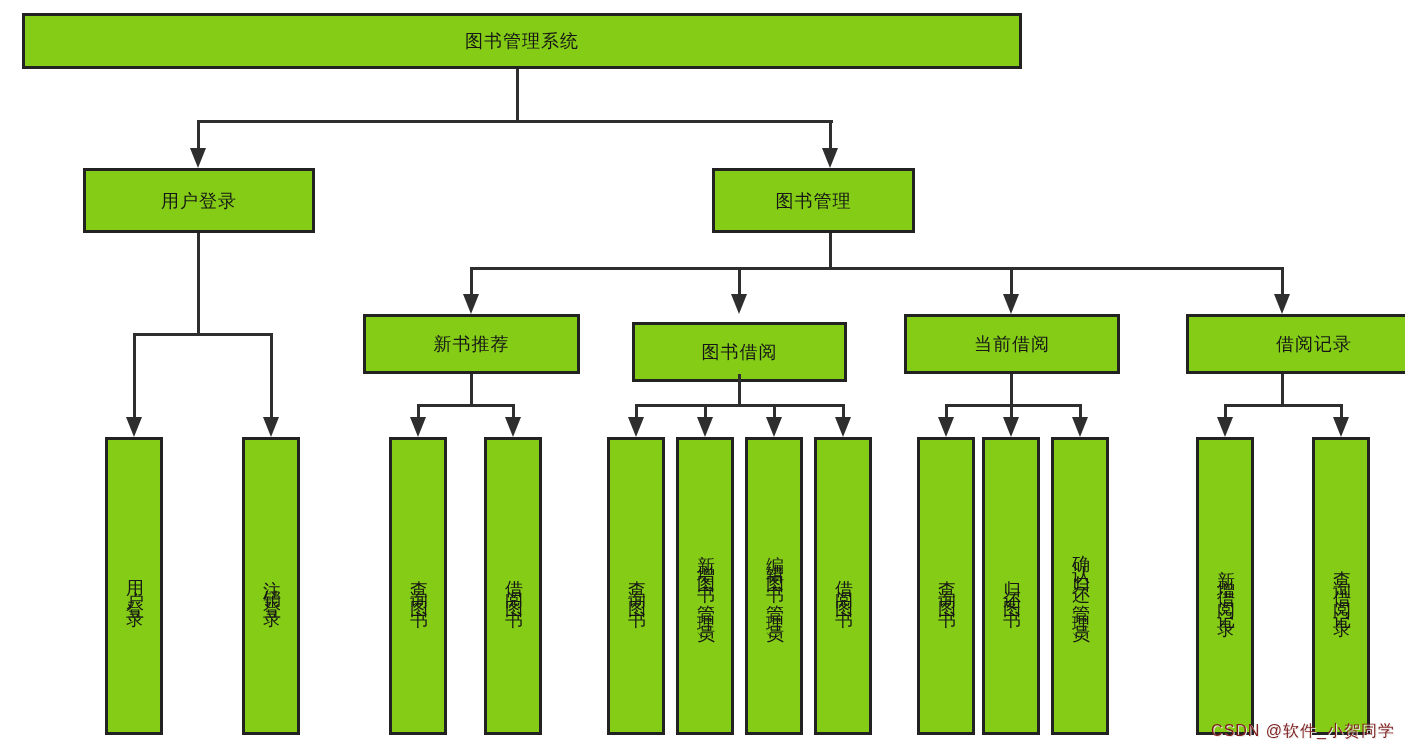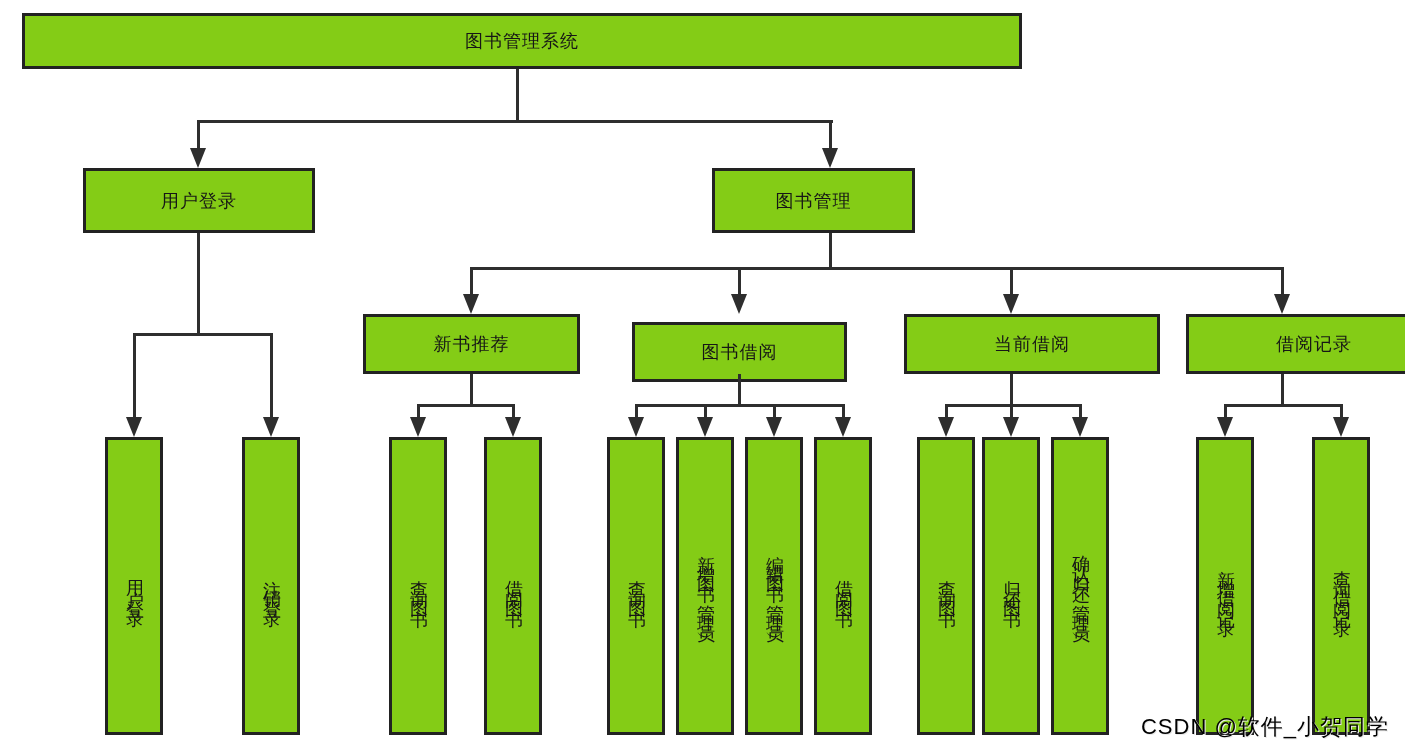--- a/index.html
+++ b/index.html
@@ -44,24 +44,24 @@
   .arrow {
     position: absolute;
     width: 0;
     height: 0;
     border-left: 8px solid transparent;
     border-right: 8px solid transparent;
     border-top: 20px solid #2e2e2e;
   }
   .watermark {
     position: absolute;
-    right: 16px;
+    right: 10px;
     bottom: 5px;
-    font-size: 22px;
-    color: #000000;
+    font-size: 16px;
+    color: #7f1d1d;
     text-shadow: 1px 1px 0 #e9e9e9;
     letter-spacing: 1px;
     white-space: nowrap;
   }
 </style>
 </head>
 <body>
 
 <div class="canvas">
 
@@ -106,21 +106,21 @@
     <div class="vline" style="left:1281px; top:267px; height:29px;"></div>
     <div class="arrow" style="left:1274px; top:294px;"></div>
   </div>
 
   <div class="box" style="left:363px; top:314px; width:217px; height:60px;">
     <span>新书推荐</span>
   </div>
   <div class="box" style="left:632px; top:314px; width:215px; height:60px;margin-top:8px;">
     <span>图书借阅</span>
   </div>
-  <div class="box" style="left:904px; top:314px; width:256px; height:60px;font-family:Liberation Mono, monospace;">
+  <div class="box" style="left:904px; top:314px; width:216px; height:60px;font-family:Liberation Mono, monospace;">
     <span>当前借阅</span>
   </div>
   <div class="box" style="left:1172px; top:314px; width:256px; height:60px;margin-left:14px;">
     <span>借阅记录</span>
   </div>
 
   <div>
     <div class="vline" style="left:470px; top:374px; height:32px;"></div>
     <div class="hline" style="left:417px; top:404px; width:98px;"></div>
     <div class="vline" style="left:417px; top:404px; height:14px;"></div>

